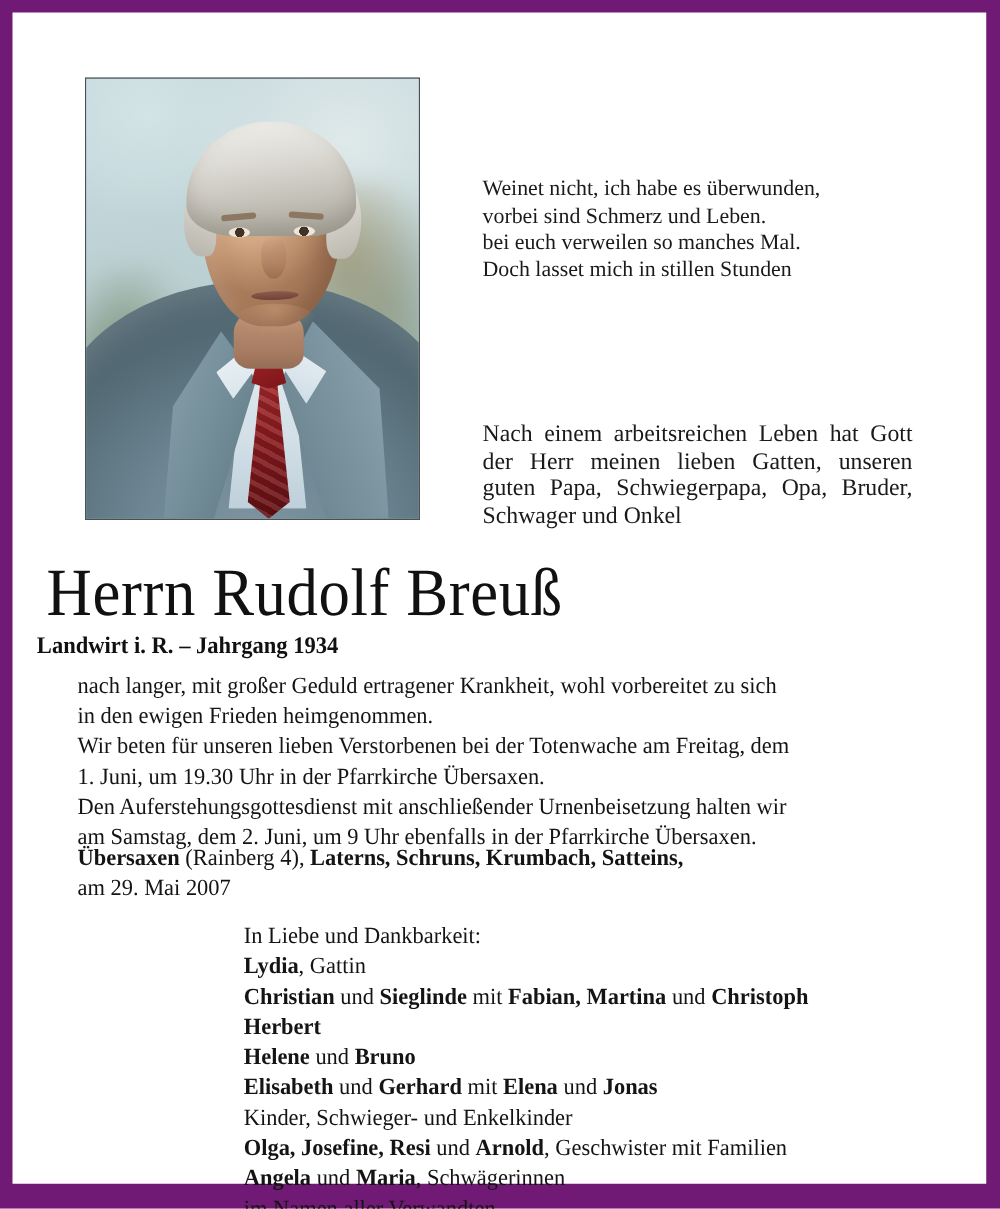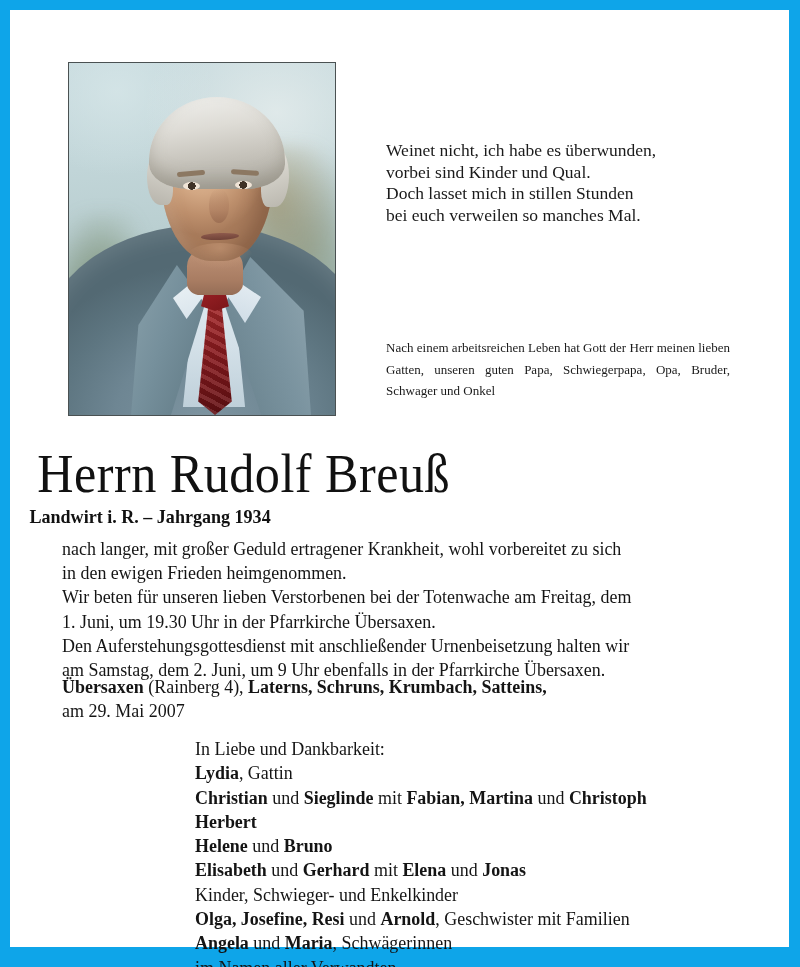--- a/index.html
+++ b/index.html
@@ -13,21 +13,21 @@
     overflow: hidden;
     font-family: "Liberation Serif", "DejaVu Serif", serif;
   }
 
   
   #notice {
     position: relative;
     width: 800px;
     height: 967px;
     box-sizing: border-box;
-    background: #0ea5e9;
+    background: #701a75;
     padding: 10px 11px 20px 10px;
   }
   #sheet {
     position: relative;
     width: 100%;
     height: 100%;
     background: #ffffff;
     box-sizing: border-box;
   }
 
@@ -187,21 +187,21 @@
     width: 350px;
     font-size: 17.5px;
     line-height: 21.5px;
     color: #1a1a1a;
   }
   #intro {
     position: absolute;
     left: 376px;
     top: 327px;
     width: 344px;
-    font-size: 13px;
+    font-size: 19px;
     line-height: 21.5px;
     color: #1a1a1a;
     text-align: justify;
     text-align-last: left;
   }
 
   
   #name-block {
     position: absolute;
     left: 0;
@@ -301,23 +301,23 @@
       <div class="ph ph-brow-r"></div>
       <div class="ph ph-eye-l"></div>
       <div class="ph ph-eye-r"></div>
       <div class="ph ph-nose"></div>
       <div class="ph ph-mouth"></div>
       <div class="ph ph-chin"></div>
     </div>
 
     <div id="verse">
         <div class="line">Weinet nicht, ich habe es überwunden,</div>
-        <div class="line">vorbei sind Kinder und Qual.</div>
+        <div class="line">vorbei sind Schmerz und Leben.</div>
+        <div class="line">bei euch verweilen so manches Mal.</div>
         <div class="line">Doch lasset mich in stillen Stunden</div>
-        <div class="line">bei euch verweilen so manches Mal.</div>
       </div>
 
     <div id="intro">Nach einem arbeitsreichen Leben hat Gott der Herr meinen lieben Gatten, unseren guten Papa, Schwiegerpapa, Opa, Bruder, Schwager und Onkel</div>
 
     <div id="name-block">
       <div id="deceased-name">Herrn Rudolf Breuß</div>
       <div id="deceased-sub">Landwirt i. R. – Jahrgang 1934</div>
     </div>
 
     <div id="body-text">

